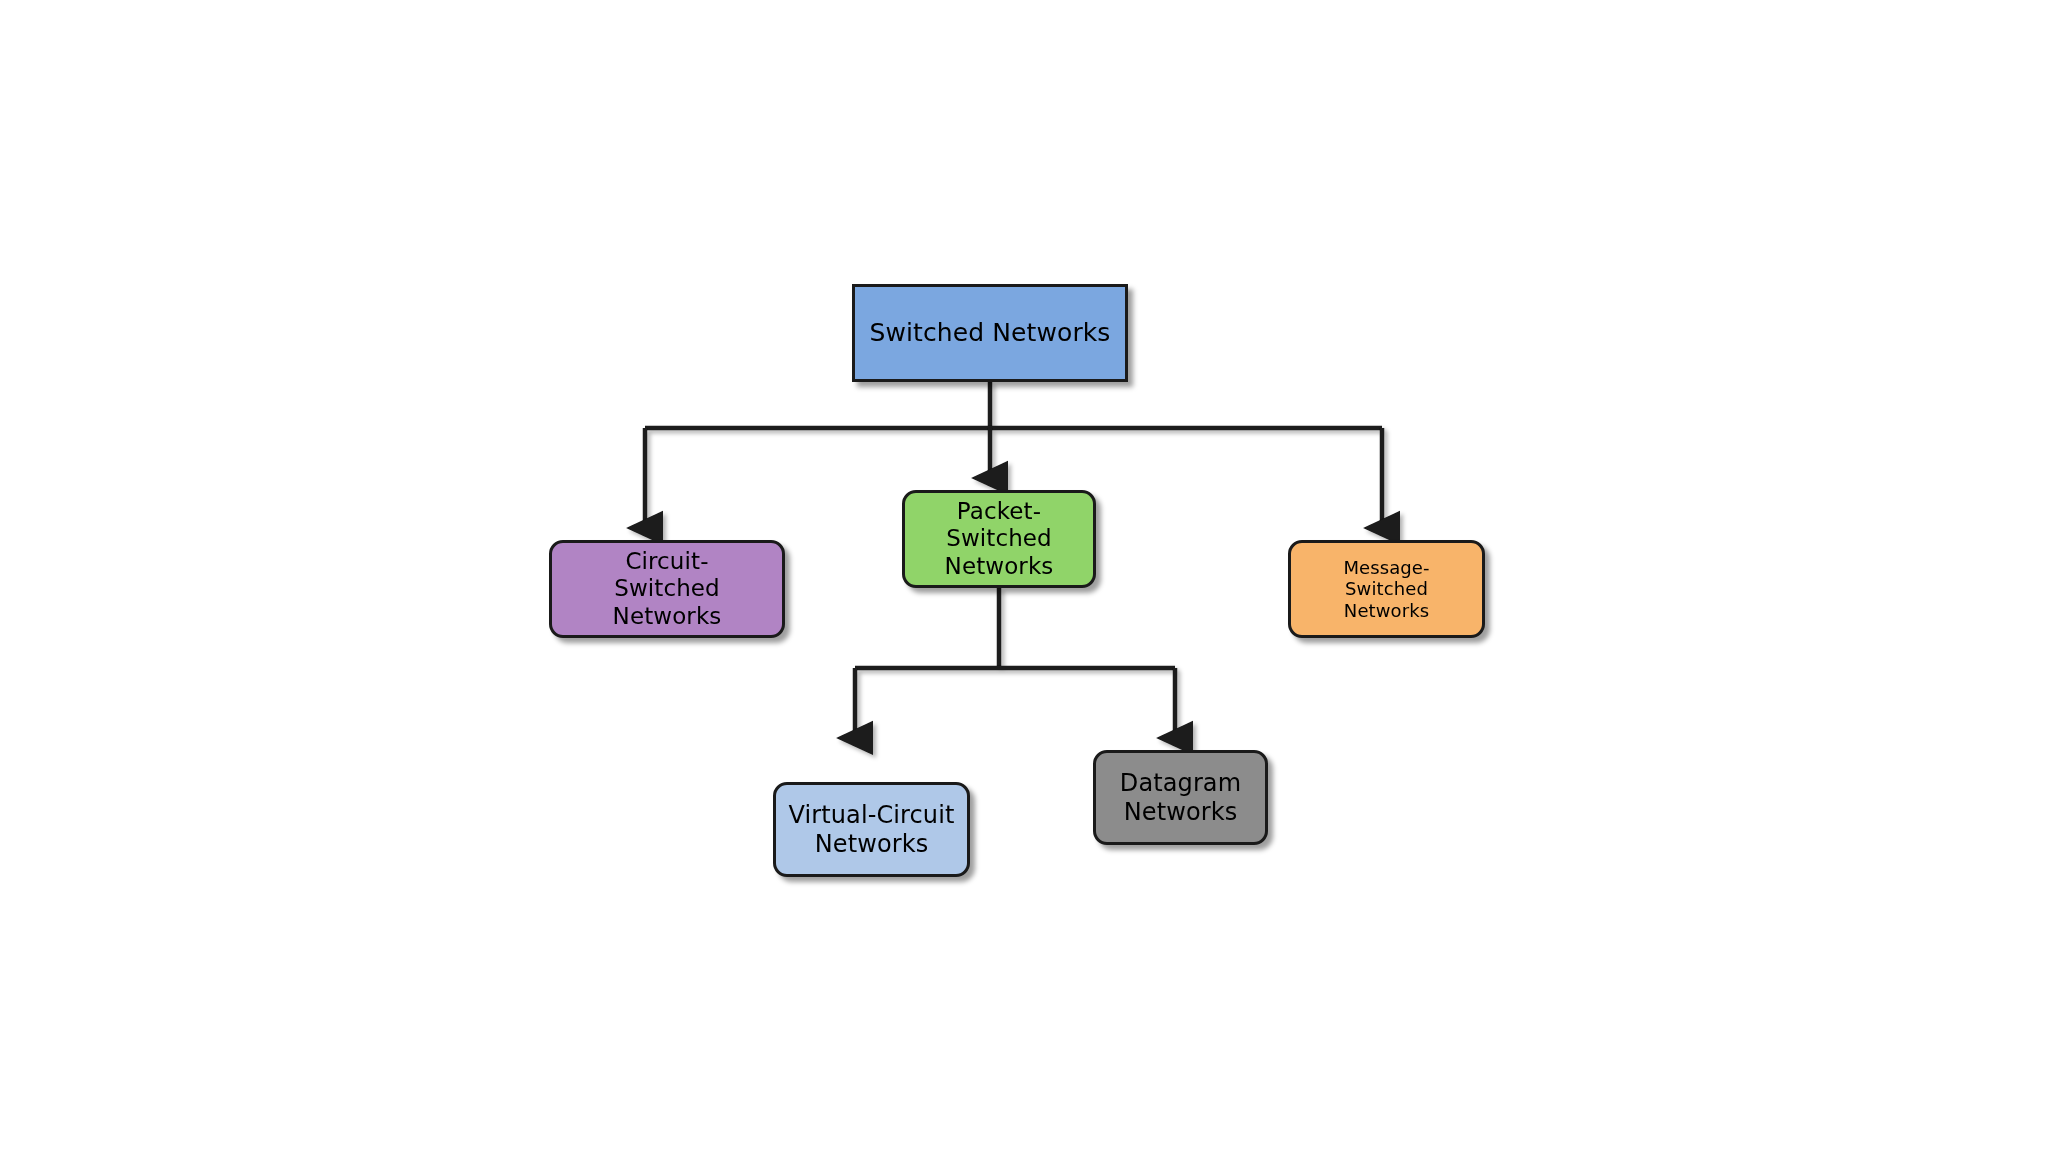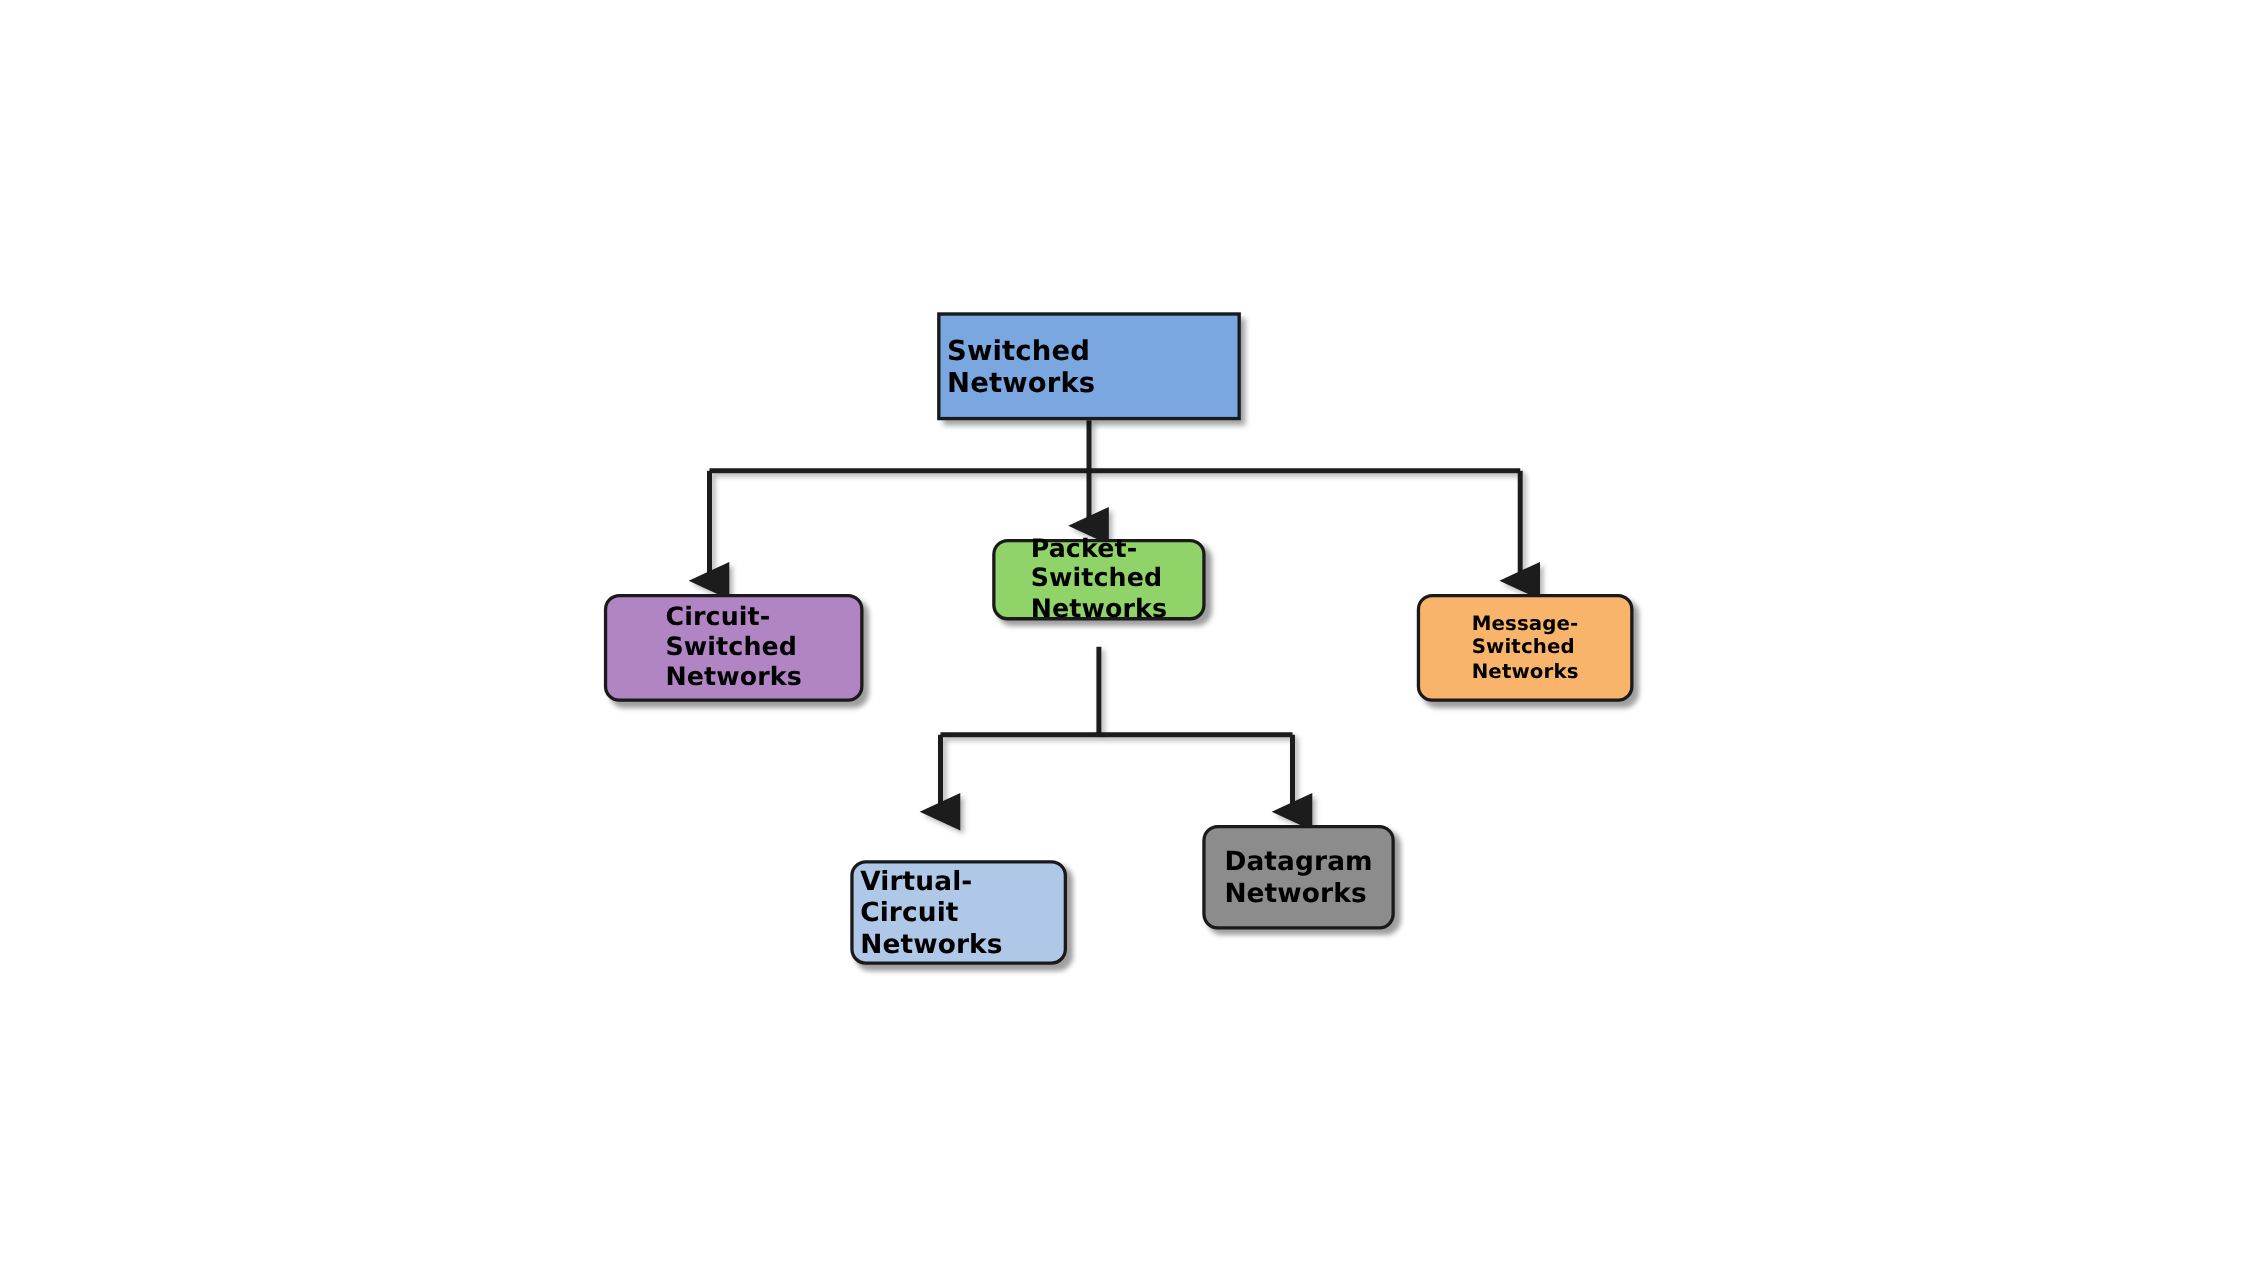--- a/index.html
+++ b/index.html
@@ -27,22 +27,23 @@
     height: 1152px;
     pointer-events: none;
   }
   .node {
     position: absolute;
     box-sizing: border-box;
     border: 3px solid #1a1a1a;
     display: flex;
     align-items: center;
     justify-content: center;
+    text-align: center;
     color: #000000;
-    font-weight: bold;
+    font-weight: normal;
     font-size: 25px;
     line-height: 1.18;
     letter-spacing: 0.1px;
     box-shadow: 5px 5px 5px rgba(0,0,0,0.38);
     z-index: 2;
     white-space: pre-line;
     padding: 2px 6px;
   }
   .node.rounded { border-radius: 14px; }
   .node.sharp   { border-radius: 0; }
@@ -85,21 +86,21 @@
   <div class="node sharp" id="node-switched-networks" style="left: 852px; top: 284px; width: 276px; height: 98px; background: rgb(123, 167, 224); font-size: 25px;">
     <span class="node-label">Switched Networks</span>
   </div>
 
   <div class="node rounded" id="node-circuit-switched-networks" style="left: 549px; top: 540px; width: 236px; height: 98px; background: rgb(177, 132, 196); font-size: 23px;">
     <span class="node-label">Circuit-
 Switched
 Networks</span>
   </div>
 
-  <div class="node rounded" id="node-packet-switched-networks" style="left: 902px; top: 490px; width: 194px; height: 74px; background: rgb(144, 212, 105); font-size: 23px;">
+  <div class="node rounded" id="node-packet-switched-networks" style="left: 902px; top: 490px; width: 194px; height: 98px; background: rgb(144, 212, 105); font-size: 23px;">
     <span class="node-label">Packet-
 Switched
 Networks</span>
   </div>
 
   <div class="node rounded" id="node-message-switched-networks" style="left: 1288px; top: 540px; width: 197px; height: 98px; background: rgb(248, 180, 106); font-size: 18px;">
     <span class="node-label">Message-
 Switched
 Networks</span>
   </div>

